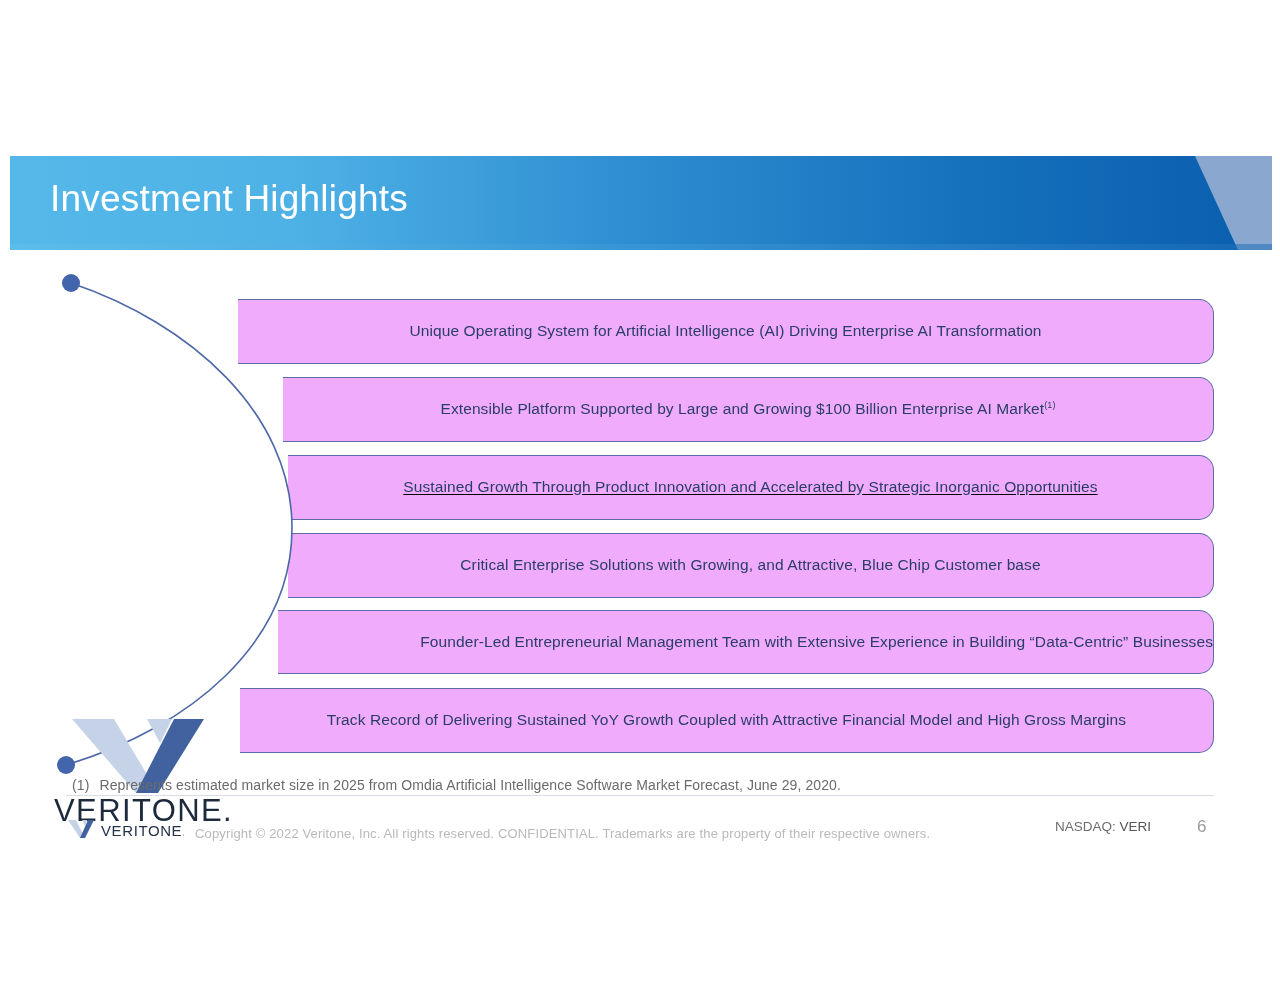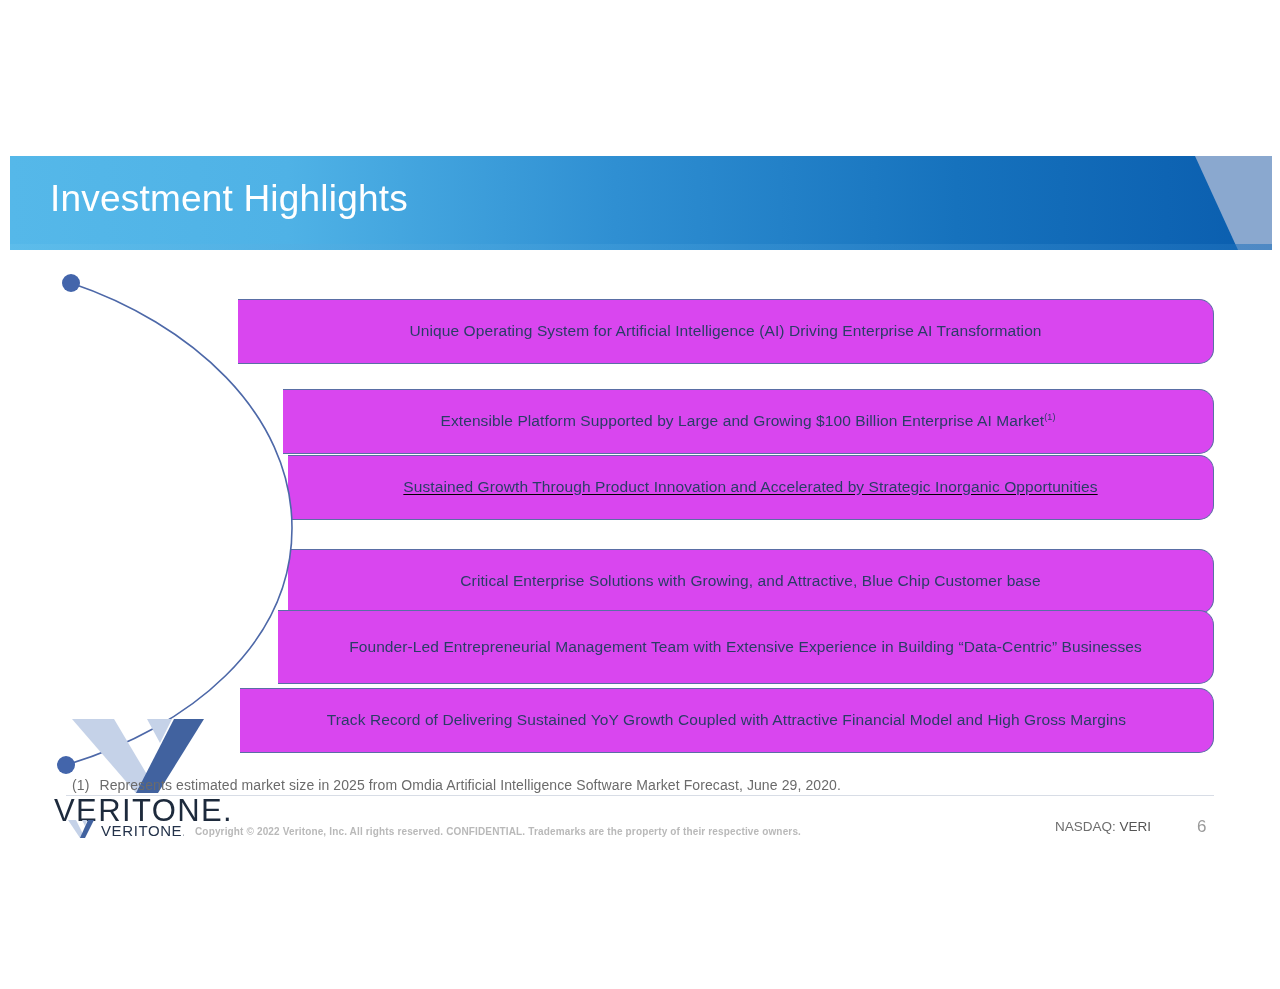--- a/index.html
+++ b/index.html
@@ -70,21 +70,21 @@
     top: 0;
     width: 1280px;
     height: 520px;
   }
   .hl-box {
     position: absolute;
     border: 1.3px solid #5a6ea5;
     border-top-right-radius: 15px;
     border-bottom-right-radius: 15px;
     border-left: none;
-    background: #d946ef;
+    background: #f0abfc;
     box-sizing: border-box;
     display: flex;
     align-items: center;
     justify-content: center;
   }
   .hl-text {
     color: #2a3d66;
     font-size: 15.5px;
     font-weight: 400;
     white-space: nowrap;
@@ -131,25 +131,24 @@
     left: 66px;
     top: 803px;
     width: 118px;
     height: 26px;
   }
   .footer-logo svg { display: block; }
   .copyright {
     position: absolute;
     left: 195px;
     top: 813px;
-    font-size: 10px;
+    font-size: 13px;
     color: #b9b9b9;
     white-space: nowrap;
     letter-spacing: 0.15px;
-    font-weight: bold;
   }
   .nasdaq {
     position: absolute;
     left: 1055px;
     top: 806px;
     font-size: 13.5px;
     color: #6e6e6e;
     white-space: nowrap;
   }
   .nasdaq b { color: #555555; font-weight: 400; }
@@ -195,39 +194,39 @@
   <div class="diagram">
 
     <div class="boxes">
 
       <div class="hl-box" style="left:238px; top:36px; width:976px; height:65px;">
         <span class="hl-text">
           <span>Unique Operating System for Artificial Intelligence (AI) Driving Enterprise AI Transformation</span><sup></sup>
         </span>
       </div>
 
-      <div class="hl-box" style="left:283px; top:114px; width:931px; height:65px;margin-top:12px;">
+      <div class="hl-box" style="left:283px; top:114px; width:931px; height:65px;">
         <span class="hl-text">
           <span>Extensible Platform Supported by Large and Growing $100 Billion Enterprise AI Market</span><sup>(1)</sup>
         </span>
       </div>
 
       <div class="hl-box" style="left:288px; top:192px; width:926px; height:65px;text-decoration:underline;">
         <span class="hl-text">
           <span>Sustained Growth Through Product Innovation and Accelerated by Strategic Inorganic Opportunities</span><sup></sup>
         </span>
       </div>
 
-      <div class="hl-box" style="left:288px; top:270px; width:926px; height:65px;margin-top:16px;">
+      <div class="hl-box" style="left:288px; top:270px; width:926px; height:65px;">
         <span class="hl-text">
           <span>Critical Enterprise Solutions with Growing, and Attractive, Blue Chip Customer base</span><sup></sup>
         </span>
       </div>
 
-      <div class="hl-box" style="left:278px; top:347px; width:936px; height:74px;">
+      <div class="hl-box" style="left:278px; top:347px; width:936px; height:64px;justify-content:flex-end;">
         <span class="hl-text">
           <span>Founder-Led Entrepreneurial Management Team with Extensive Experience in Building “Data-Centric” Businesses</span><sup></sup>
         </span>
       </div>
 
       <div class="hl-box" style="left:240px; top:425px; width:974px; height:65px;">
         <span class="hl-text">
           <span>Track Record of Delivering Sustained YoY Growth Coupled with Attractive Financial Model and High Gross Margins</span><sup></sup>
         </span>
       </div>

